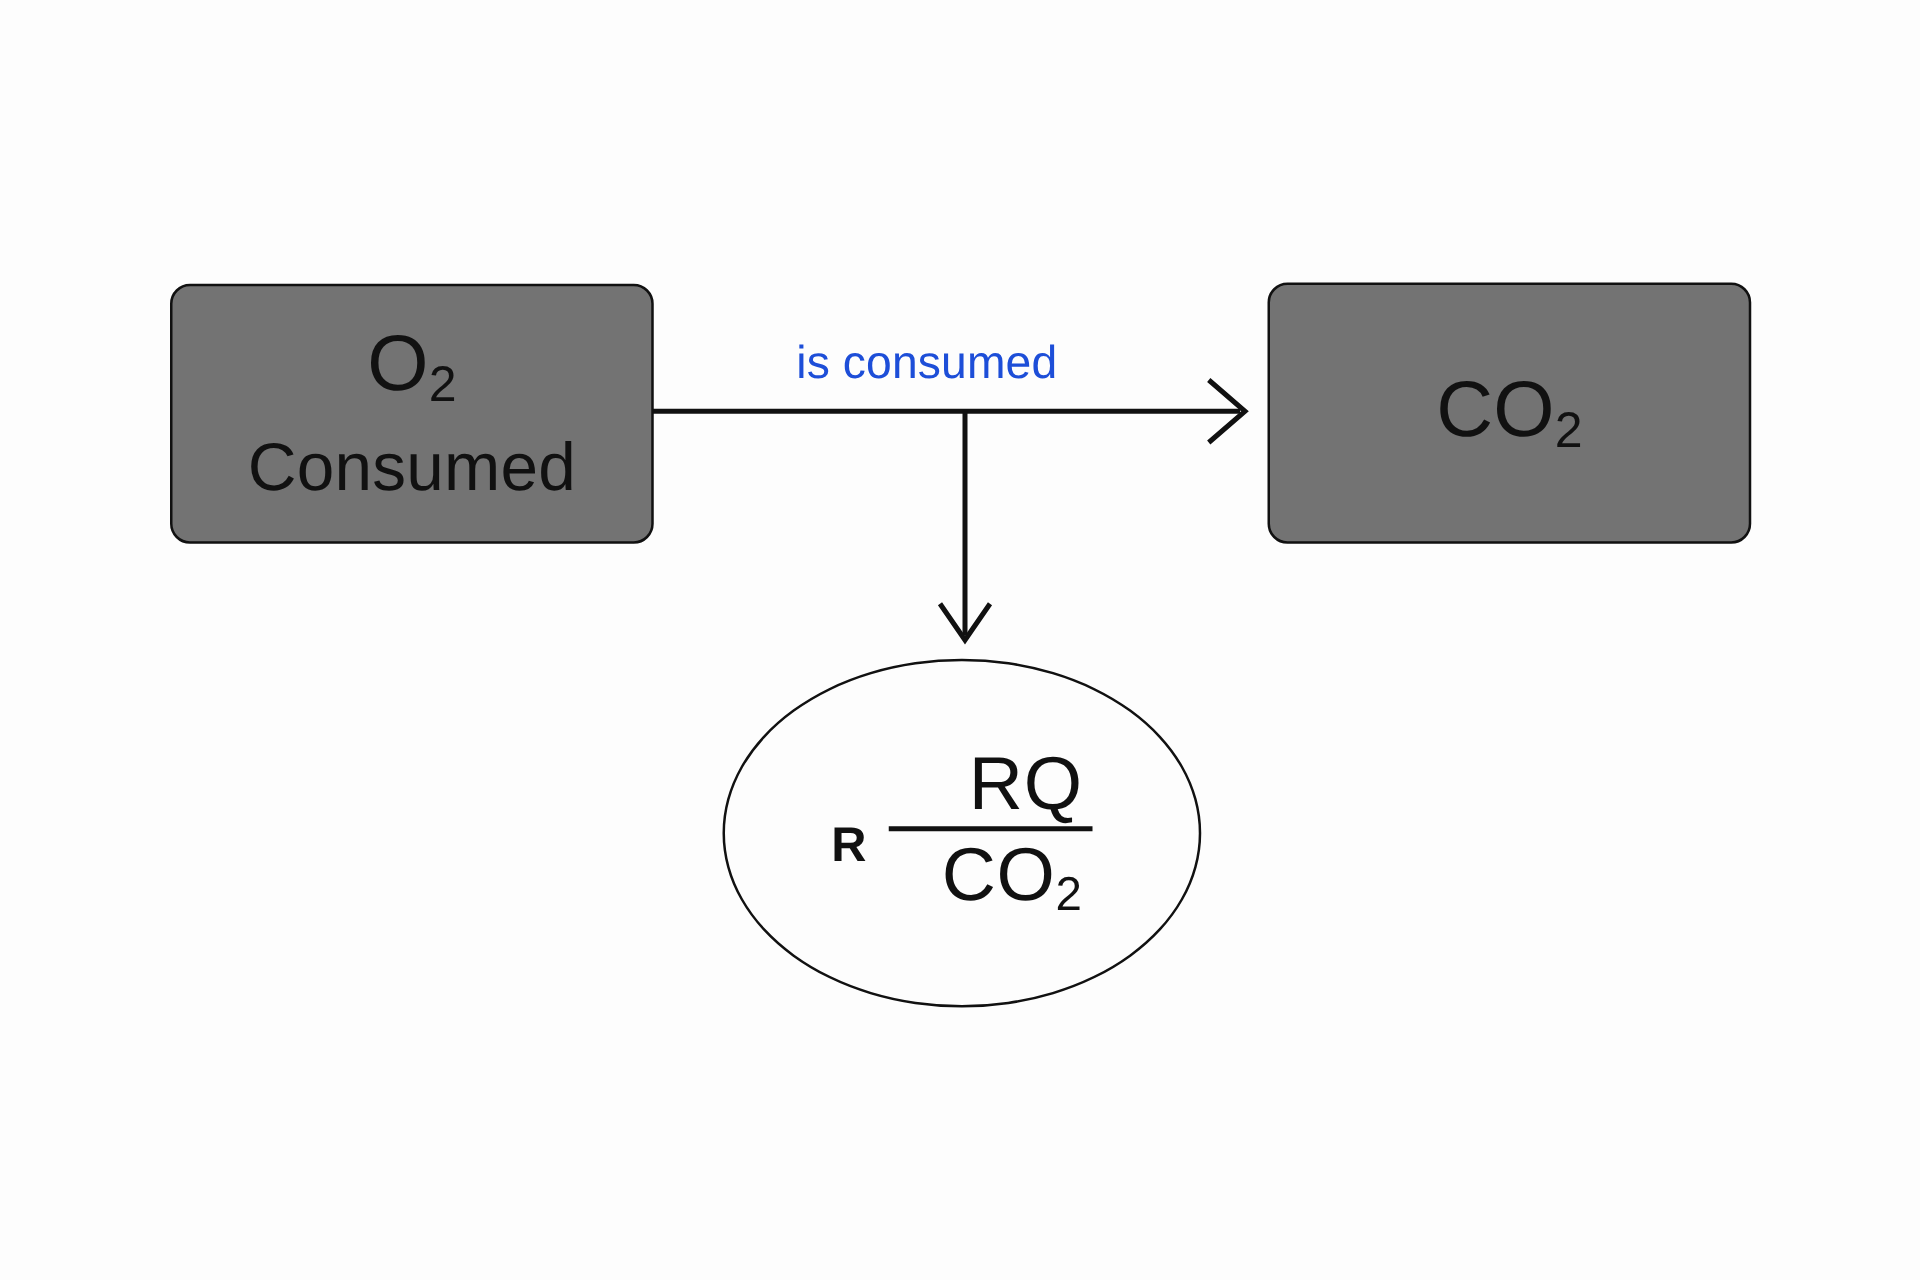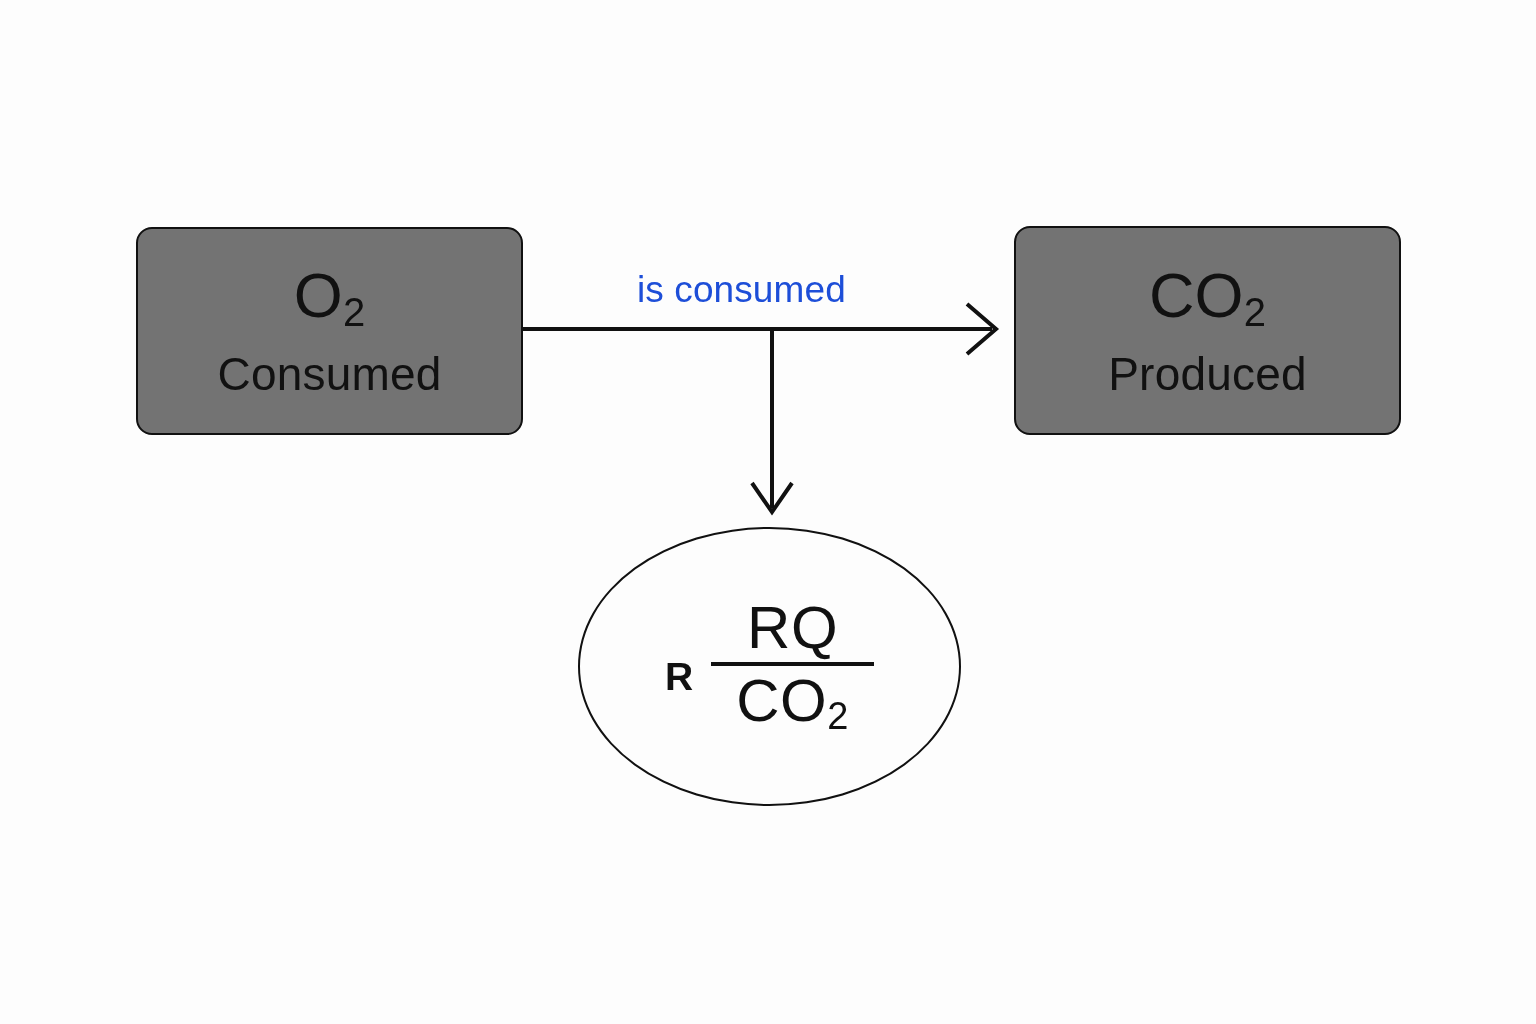--- a/index.html
+++ b/index.html
@@ -53,21 +53,21 @@
   .node-formula {
     font-size: 63px;
     letter-spacing: 0.2px;
   }
   .node-formula .sub {
     font-size: 40px;
     vertical-align: -0.22em;
     letter-spacing: 0;
   }
   .node-caption {
-    font-size: 46px;
+    font-size: 54px;
     letter-spacing: 0.2px;
     margin-top: 18px;
   }
   .edge-label {
     position: absolute;
     font-size: 37px;
     letter-spacing: 0.1px;
     white-space: nowrap;
     color: #1d4ed8;
   }
@@ -105,21 +105,21 @@
   #rq-prefix {
     font-size: 39px;
     font-weight: bold;
     line-height: 1;
     position: relative;
     top: 10px;
   }
   #rq-fraction {
     display: flex;
     flex-direction: column;
-    align-items: center;
+    align-items: flex-end;
     line-height: 1.0;
   }
   #rq-numerator {
     font-size: 60px;
     letter-spacing: 0.5px;
     padding: 0 8px 4px 8px;
   }
   #rq-bar {
     width: 163px;
     height: 4px;
@@ -155,21 +155,20 @@
     <div class="node-formula">
       <span>O</span><span class="sub">2</span>
     </div>
     <div class="node-caption">Consumed</div>
   </div>
 
   <div class="node-box" id="node-co2">
     <div class="node-formula">
       <span>CO</span><span class="sub">2</span>
     </div>
-    <div class="node-caption">Produced</div>
   </div>
 
   <div class="edge-label" id="label-is-consumed">is consumed</div>
 
   <div id="node-rq-ellipse"></div>
   <div id="rq-content">
     <div id="rq-prefix">R</div>
     <div id="rq-fraction">
       <div id="rq-numerator">RQ</div>
       <div id="rq-bar"></div>

